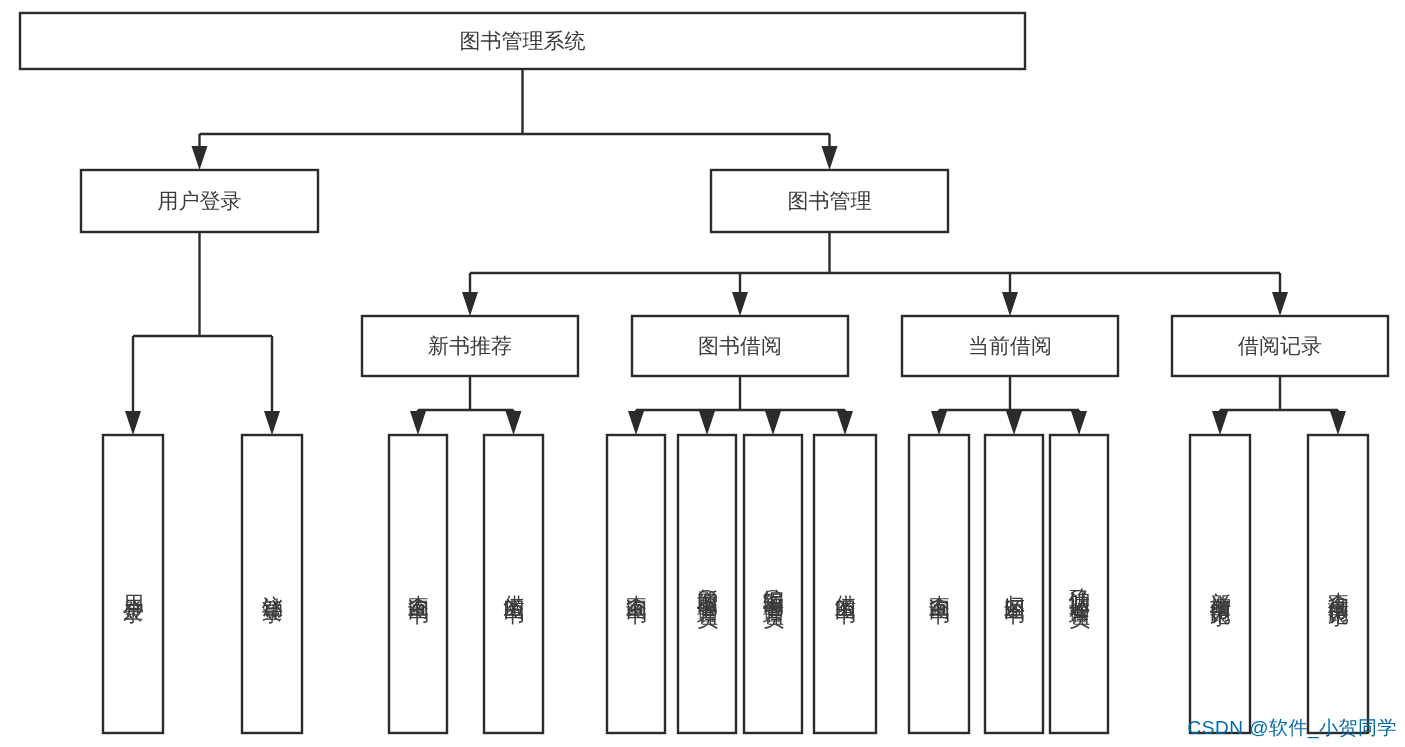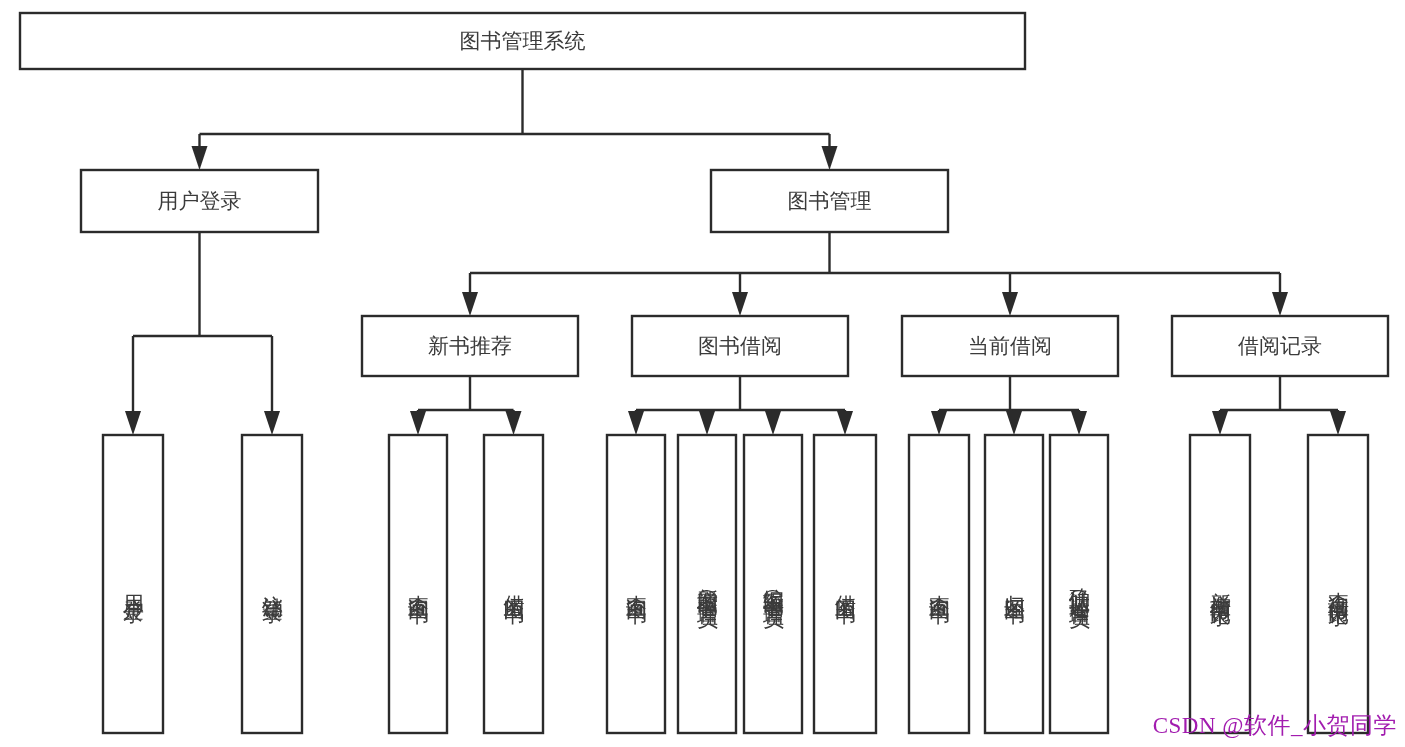--- a/index.html
+++ b/index.html
@@ -62,23 +62,23 @@
     justify-content: center;
     text-align: center;
     white-space: nowrap;
     pointer-events: none;
     user-select: none;
   }
   .watermark {
     position: absolute;
     right: 8px;
     bottom: 6px;
-    font-family: Liberation Serif, serif;
-    font-size: 23px;
-    color: #a21caf;
+    font-family: Liberation Sans, sans-serif;
+    font-size: 19px;
+    color: #0369a1;
     letter-spacing: 0.5px;
     white-space: nowrap;
     user-select: none;
   }
 </style>
 </head>
 <body>
 
 <div id="diagram-root">
 

